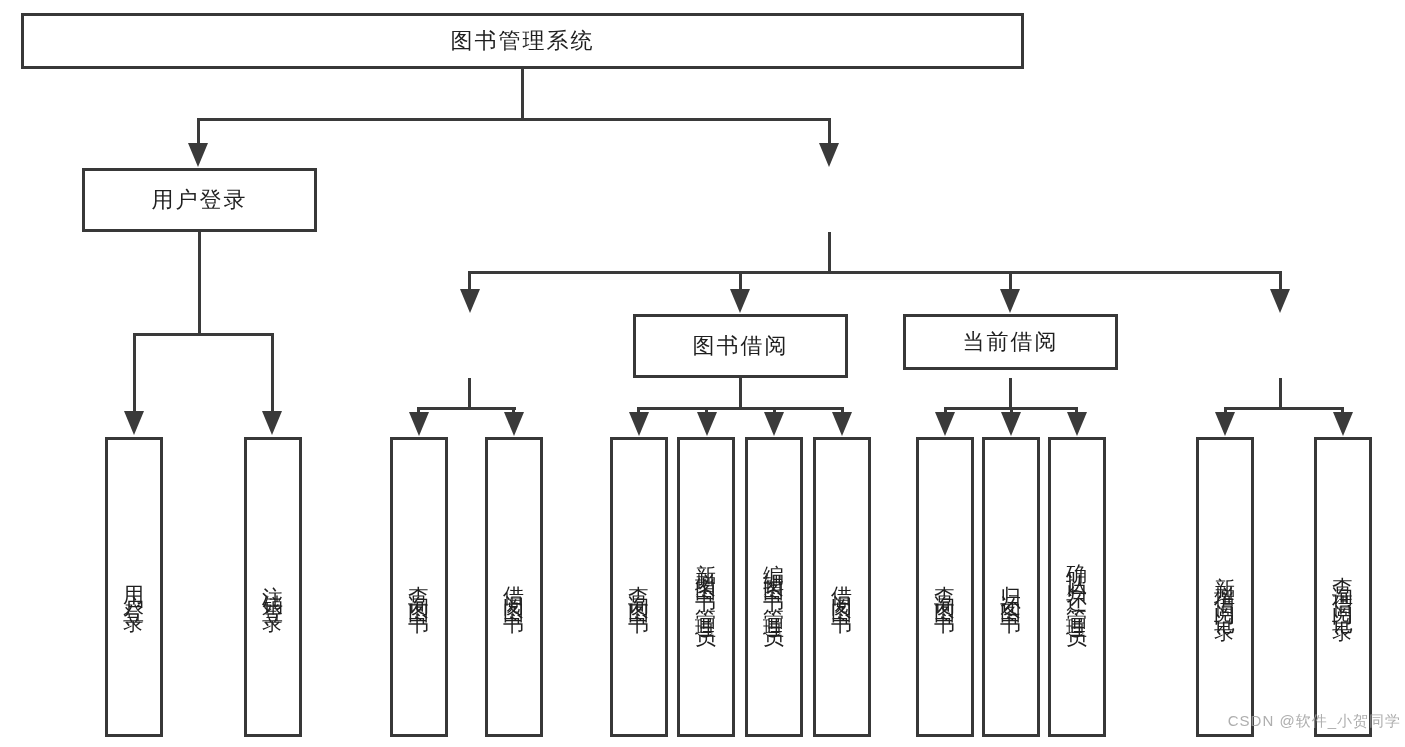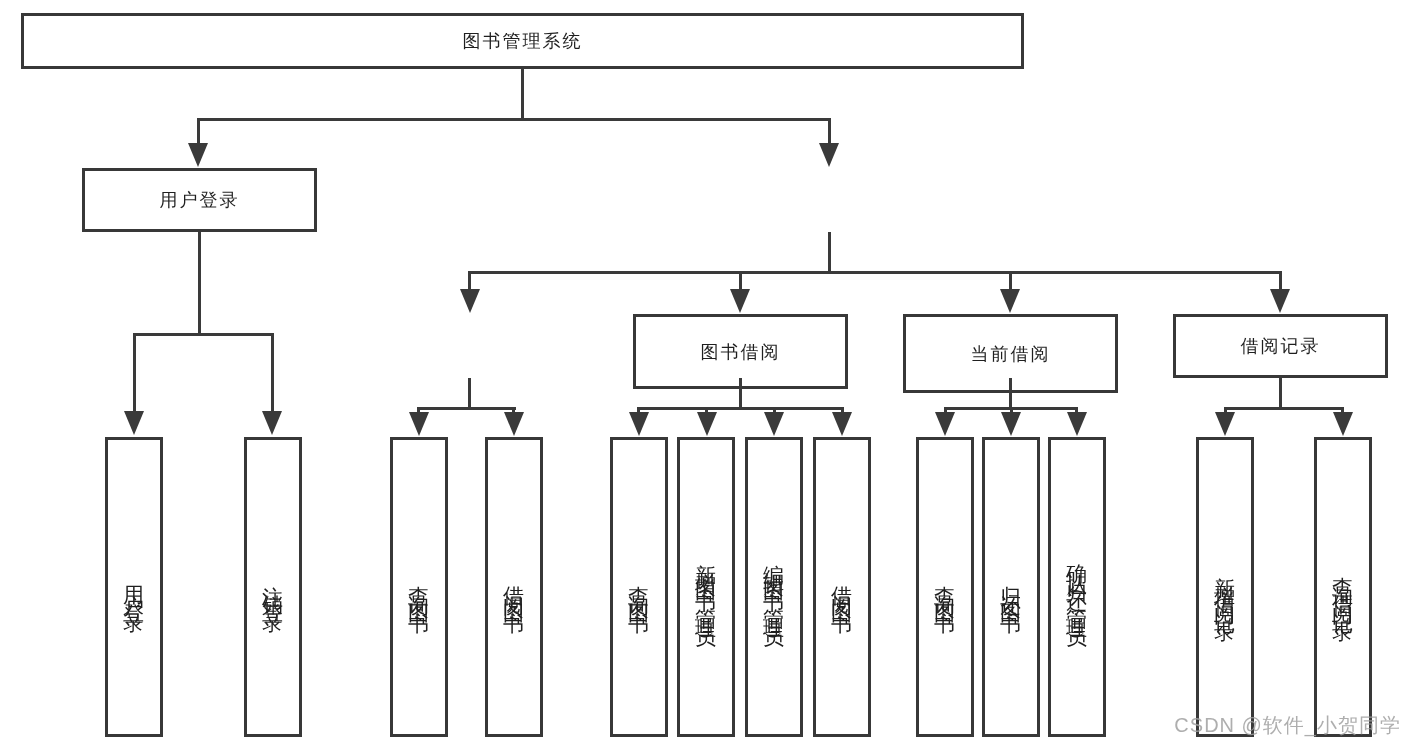--- a/index.html
+++ b/index.html
@@ -19,21 +19,21 @@
     position: absolute;
     box-sizing: border-box;
     border: 3px solid #383838;
     background: #ffffff;
     display: flex;
     align-items: center;
     justify-content: center;
     color: #1f1f1f;
   }
   .node.h span {
-    font-size: 18px;
+    font-size: 22px;
     letter-spacing: 2px;
     white-space: nowrap;
   }
   .node.v span {
     writing-mode: vertical-rl;
     text-orientation: mixed;
     font-size: 21px;
     letter-spacing: 9px;
     line-height: 1;
     white-space: nowrap;
@@ -47,21 +47,21 @@
     width: 0;
     height: 0;
     border-left: 10px solid transparent;
     border-right: 10px solid transparent;
     border-top: 24px solid #3a3a3a;
   }
   .watermark {
     position: absolute;
     top: 712px;
     right: 4px;
-    font-size: 20px;
+    font-size: 15px;
     color: rgba(160,160,160,0.85);
     letter-spacing: 1px;
     z-index: 10;
     white-space: nowrap;
   }
 </style>
 </head>
 <body>
 
 <div class="stage">
@@ -92,28 +92,25 @@
   <div class="line" style="left:468px; top:271px; width:814px; height:3px;"></div>
   <div class="line" style="left:468px; top:271px; width:3px; height:19px;"></div>
   <div class="line" style="left:739px; top:271px; width:3px; height:19px;"></div>
   <div class="line" style="left:1009px; top:271px; width:3px; height:19px;"></div>
   <div class="line" style="left:1279px; top:271px; width:3px; height:19px;"></div>
   <div class="arrow" style="left:460px; top:289px;"></div>
   <div class="arrow" style="left:730px; top:289px;"></div>
   <div class="arrow" style="left:1000px; top:289px;"></div>
   <div class="arrow" style="left:1270px; top:289px;"></div>
 
-  <div class="node h" style="left:633px; top:314px; width:215px; height:75px;">
+  <div class="node h" style="left:633px; top:314px; width:215px; height:64px;">
     <span>图书借阅</span>
   </div>
-  <div class="node h" style="left:903px; top:314px; width:215px; height:79px;">
+  <div class="node h" style="left:903px; top:314px; width:215px; height:56px;">
     <span>当前借阅</span>
-  </div>
-  <div class="node h" style="left:1173px; top:314px; width:215px; height:64px;">
-    <span>借阅记录</span>
   </div>
 
   <div class="line" style="left:468px; top:378px; width:3px; height:32px;"></div>
   <div class="line" style="left:417px; top:407px; width:99px; height:3px;"></div>
   <div class="line" style="left:417px; top:407px; width:3px; height:7px;"></div>
   <div class="line" style="left:512px; top:407px; width:3px; height:7px;"></div>
   <div class="arrow" style="left:409px; top:412px;"></div>
   <div class="arrow" style="left:504px; top:412px;"></div>
 
   <div class="line" style="left:739px; top:378px; width:3px; height:32px;"></div>

